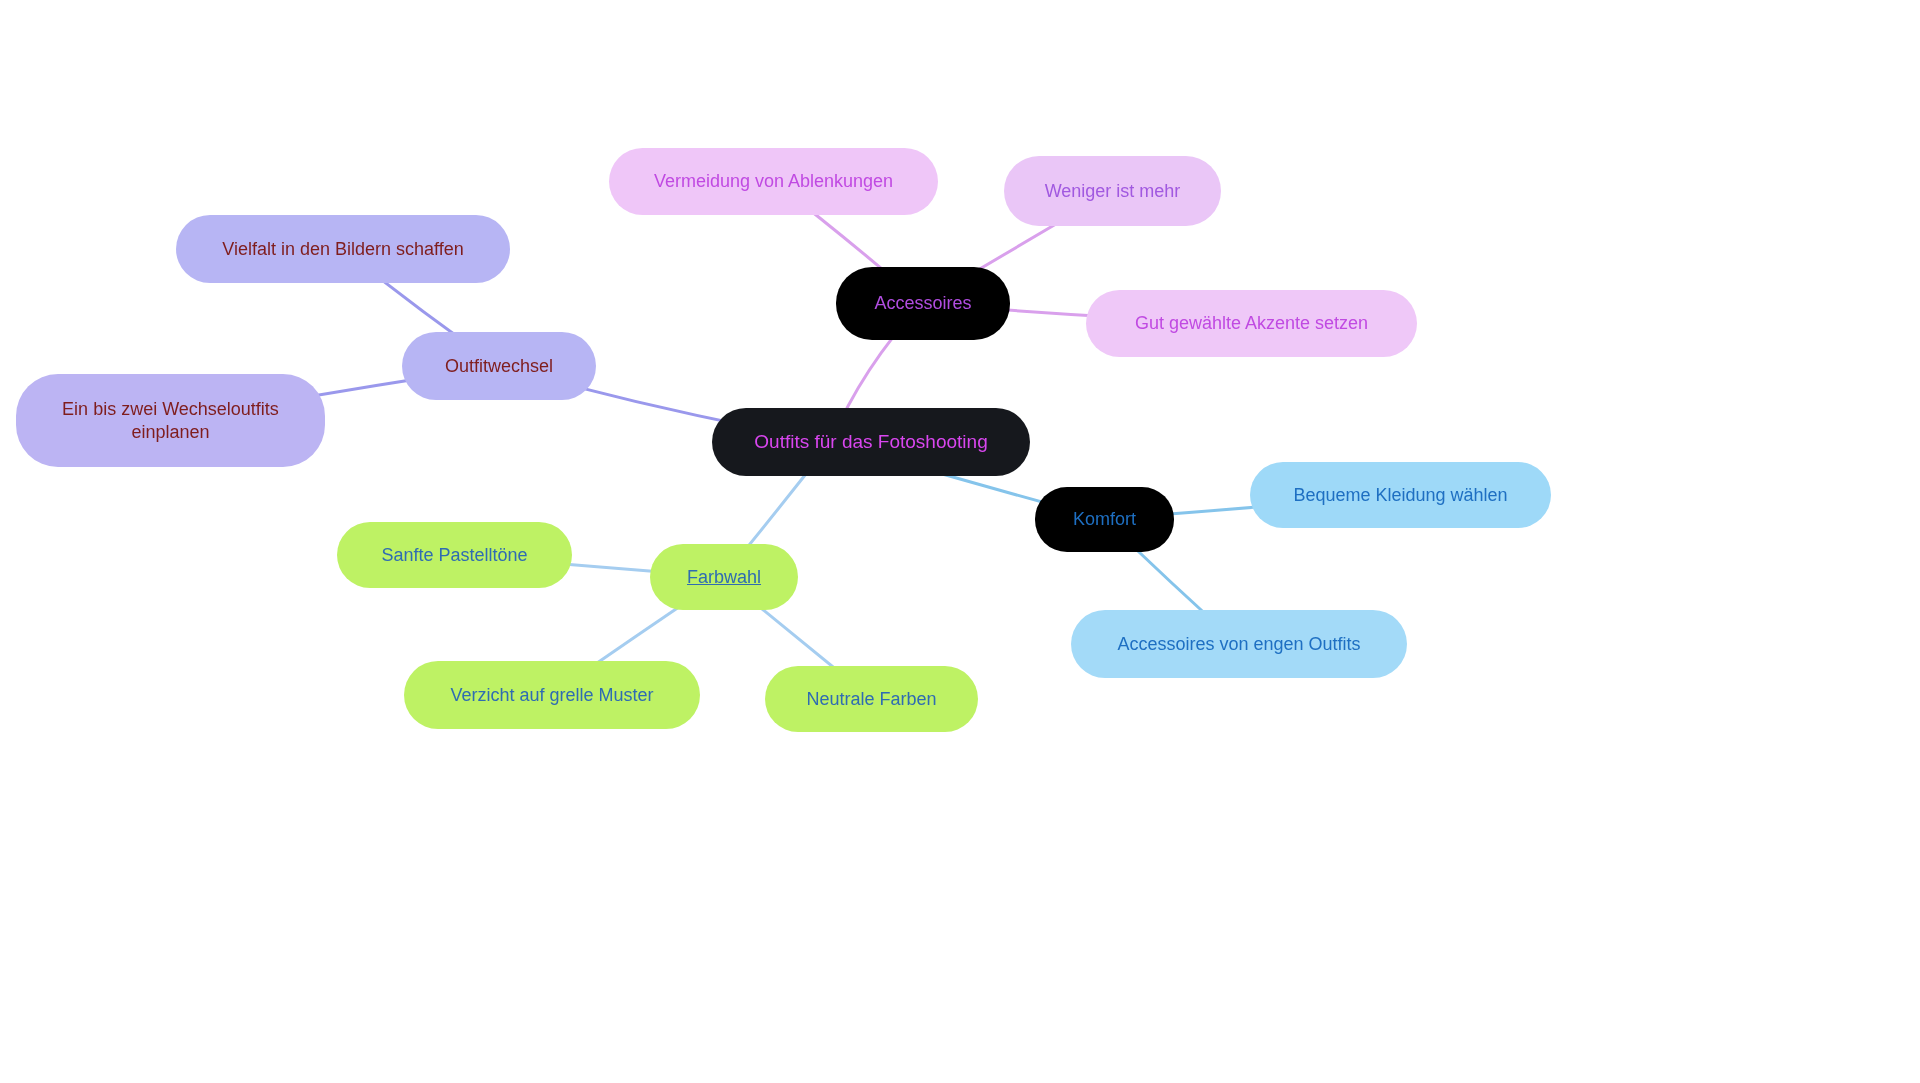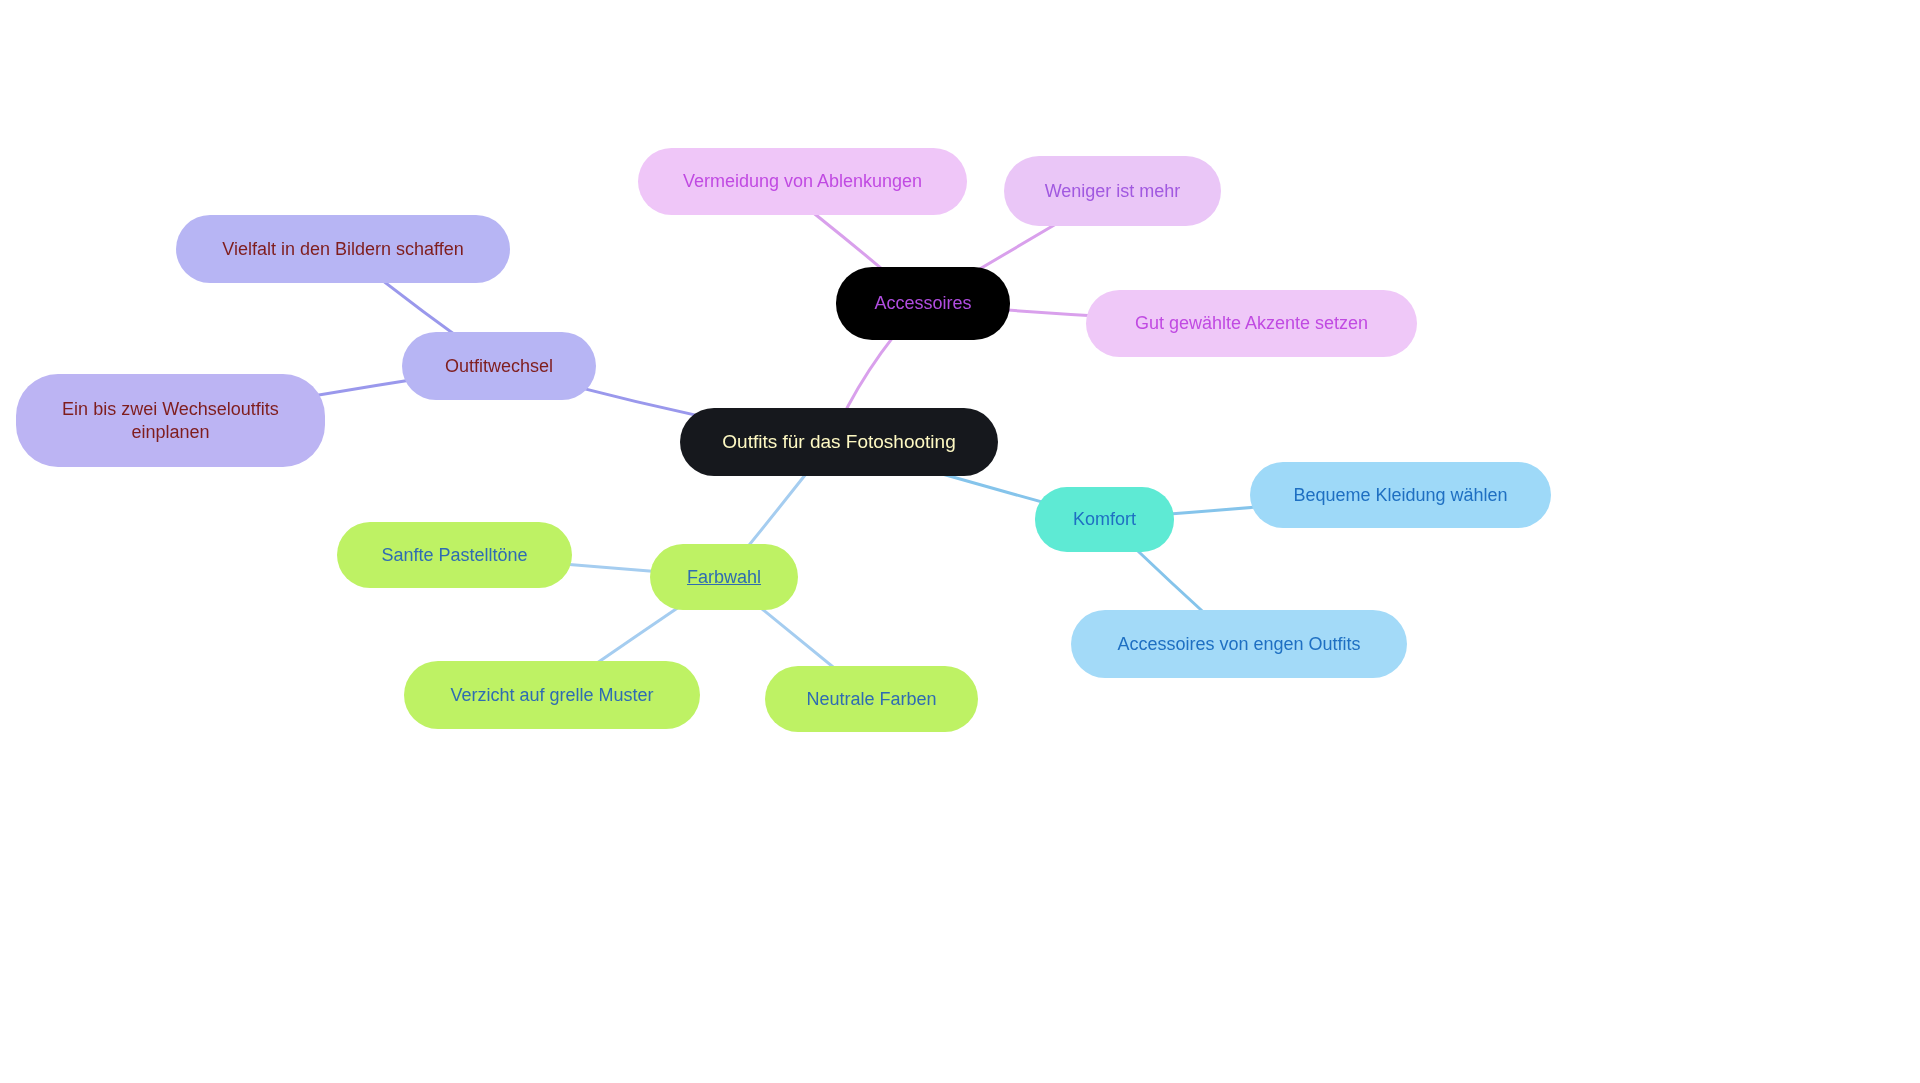--- a/index.html
+++ b/index.html
@@ -31,39 +31,39 @@
     text-align: center;
     box-sizing: border-box;
     padding: 8px 20px;
     font-size: 18px;
     line-height: 1.25;
     border-radius: 34px;
     cursor: default;
   }
 
   .node.center {
-    left: 680px; top: 408px; width: 318px; height: 68px;
-    background: #16181d; color: #fef9c3; font-size: 19px;
+    left: 712px; top: 408px; width: 318px; height: 68px;
+    background: #16181d; color: #d946ef; font-size: 19px;
   }
 
   
   .node.acc { background: #000000; color: #b14de0; }
   .node.acc-main   { left: 836px;  top: 267px; width: 174px; height: 73px; border-radius: 36px; }
-  .node.acc-c1     { left: 638px;  top: 148px; width: 329px; height: 67px; background: #efc6f8; color: #c04ae2; }
+  .node.acc-c1     { left: 609px;  top: 148px; width: 329px; height: 67px; background: #efc6f8; color: #c04ae2; }
   .node.acc-c2     { left: 1004px; top: 156px; width: 217px; height: 70px; background: #eac6f7; color: #a159e0; border-radius: 35px; }
   .node.acc-c3     { left: 1086px; top: 290px; width: 331px; height: 67px; background: #efc8f8; color: #c04ae2; }
 
   
   .node.out { background: #b7b5f4; color: #7f1d1d; }
   .node.out-main   { left: 402px; top: 332px; width: 194px; height: 68px; text-align: center; }
   .node.out-c1     { left: 176px; top: 215px; width: 334px; height: 68px; }
   .node.out-c2     { left: 16px;  top: 374px; width: 309px; height: 93px; border-radius: 42px; background: #bcb4f3; }
 
   
-  .node.kom { background: #5eead4; color: #1e6fc2; }
+  .node.kom { background: #000000; color: #1e6fc2; }
   .node.kom-main   { left: 1035px; top: 487px; width: 139px; height: 65px; border-radius: 32px; }
   .node.kom-c1     { left: 1250px; top: 462px; width: 301px; height: 66px; background: #9ed9f8; }
   .node.kom-c2     { left: 1071px; top: 610px; width: 336px; height: 68px; background: #a3daf8; }
 
   
   .node.far { background: #bef264; color: #2f6cb2; }
   .node.far-main   { left: 650px; top: 544px; width: 148px; height: 66px; text-decoration: underline; }
   .node.far-c1     { left: 337px; top: 522px; width: 235px; height: 66px; }
   .node.far-c2     { left: 404px; top: 661px; width: 296px; height: 68px; text-align: center; }
   .node.far-c3     { left: 765px; top: 666px; width: 213px; height: 66px; }

